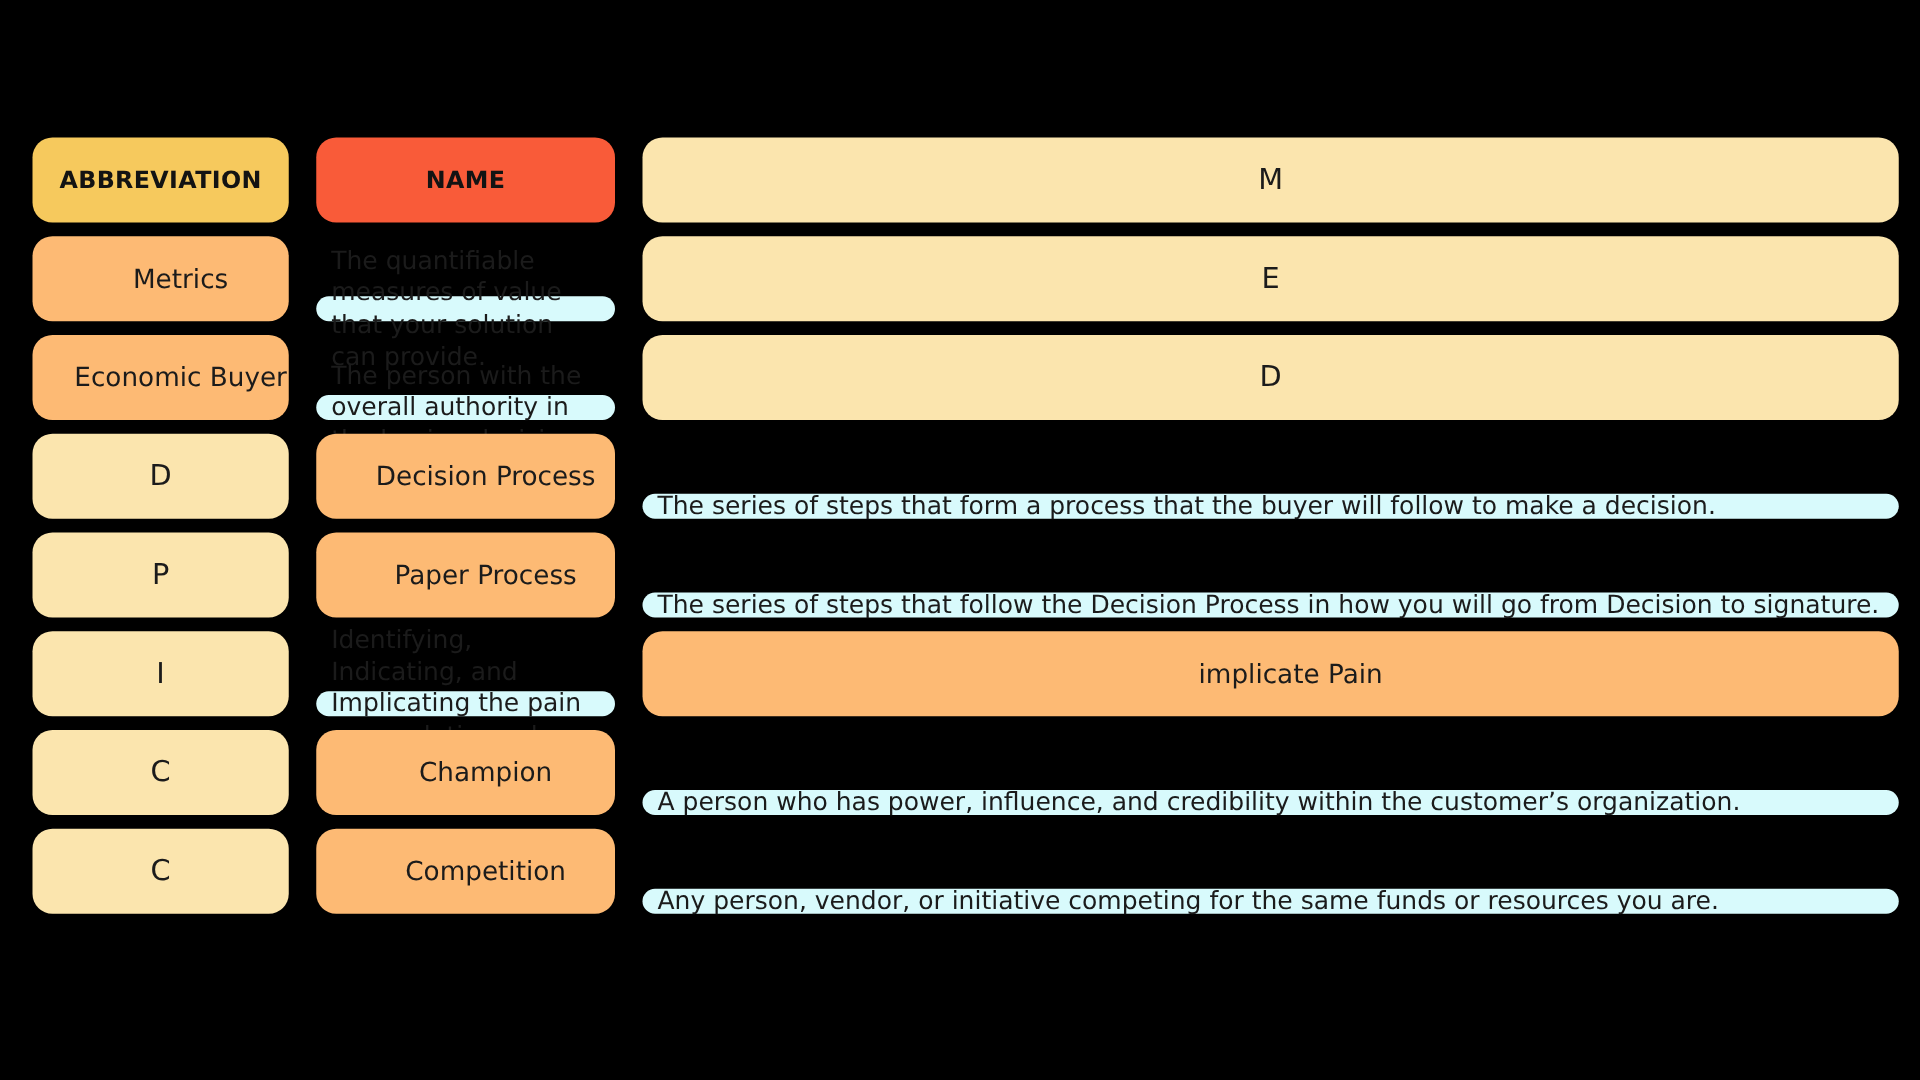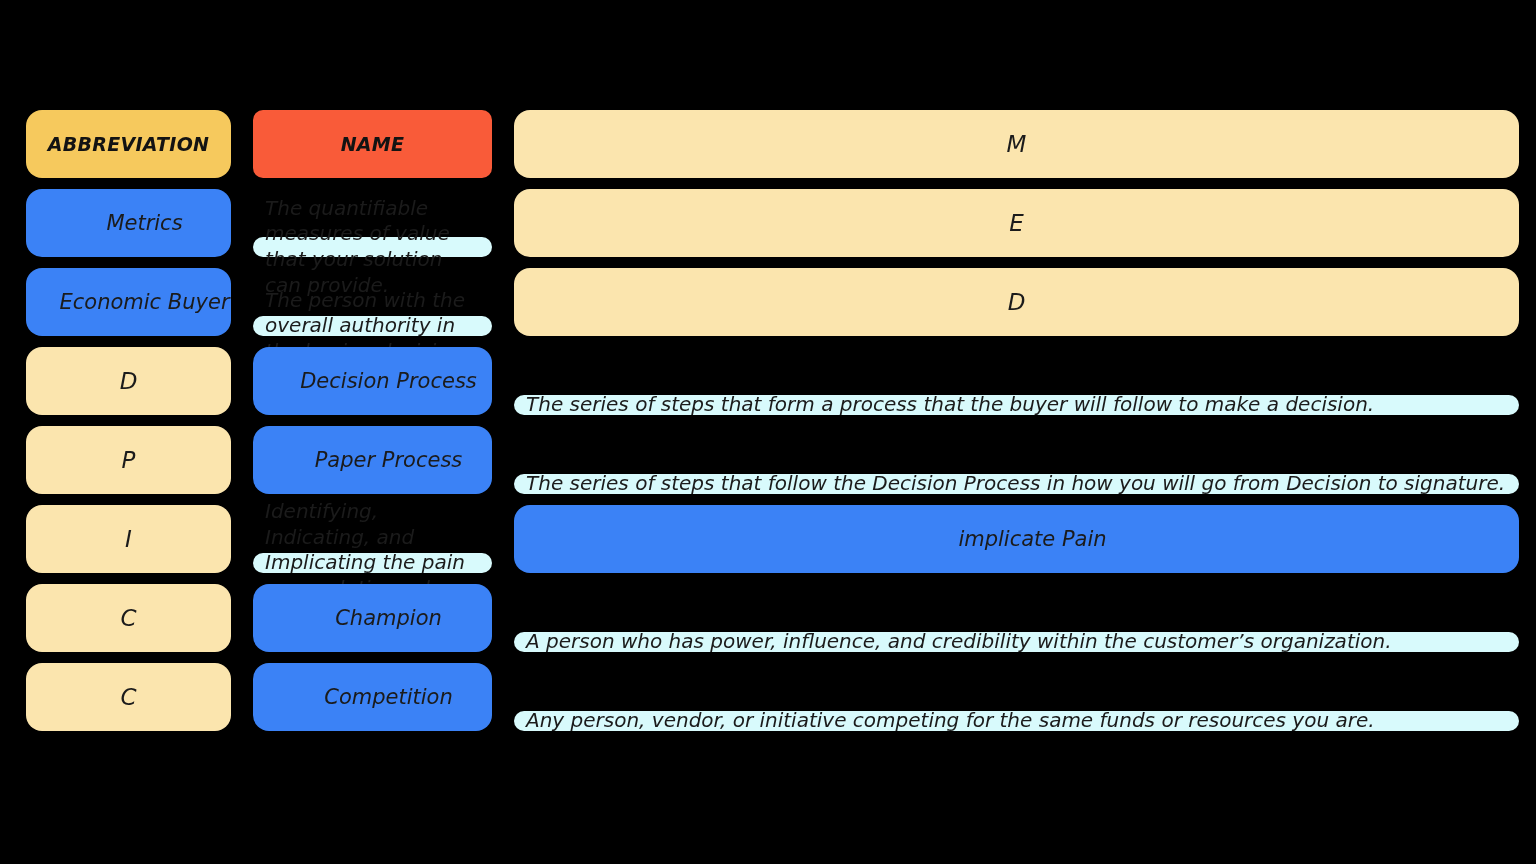--- a/index.html
+++ b/index.html
@@ -20,37 +20,36 @@
     grid-auto-rows: 68px;
     gap: 11px 22px;
   }
   .cell {
     border-radius: 16px;
     display: flex;
     align-items: center;
     justify-content: center;
     box-sizing: border-box;
     color: #1b1b1b;
-    font-style: italic;
   }
   .hdr {
     font-weight: 800;
     font-size: 19px;
     letter-spacing: 0.3px;
     color: #131313;
   }
   .hdr-abbr { background: #F6C95D; }
-  .hdr-name { background: #F95B39; border-radius: 10px; }
+  .hdr-name { background: #F95B39; }
   .hdr-def  { background: #2ECDD3; }
   .cell-abbr {
     background: #FBE5AE;
     font-size: 23px;
   }
   .cell-name {
-    background: #3b82f6;
+    background: #fdba74;
     font-size: 21px;
     padding-left: 32px;
   }
   .cell-def {
     background: #D8FAFC;
     font-size: 20px;
     justify-content: flex-start;
     text-align: left;
     padding: 0 12px;
     line-height: 1.28;

